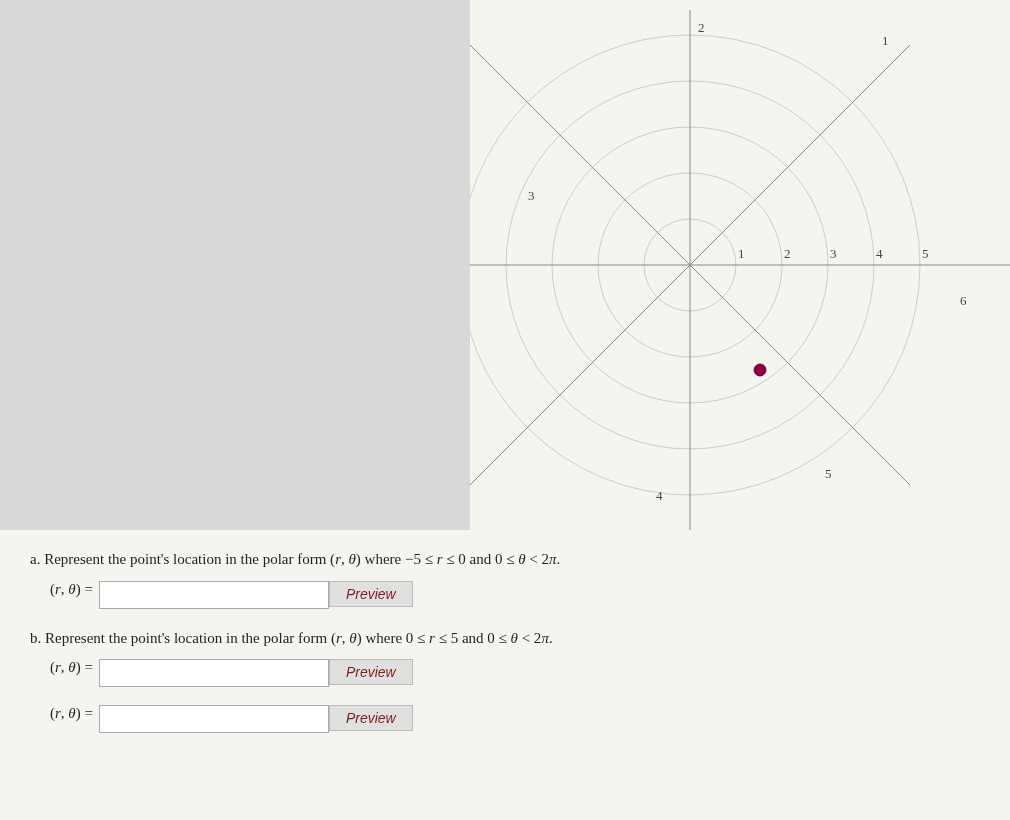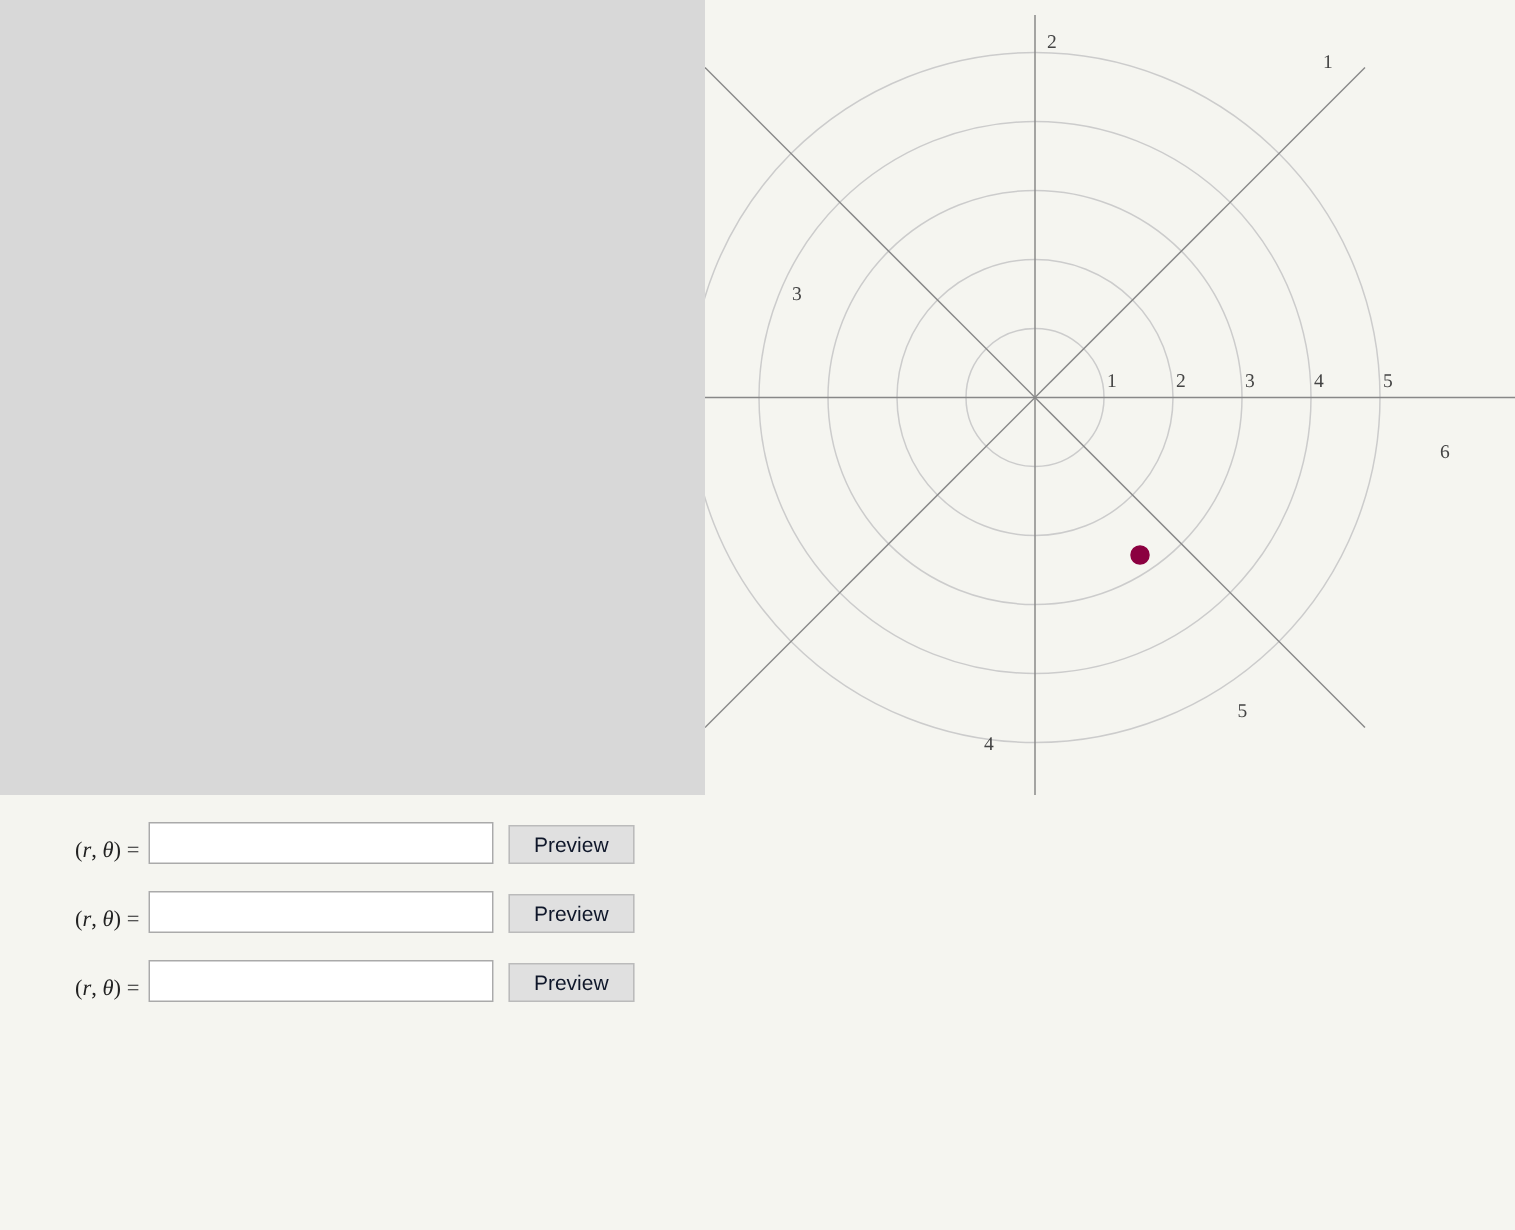--- a/index.html
+++ b/index.html
@@ -46,47 +46,47 @@
       flex: 1;
     }
     .problem-line {
       font-size: 15px;
       color: #222;
       margin-bottom: 10px;
       line-height: 1.5;
     }
     .answer-row {
       display: flex;
-      align-items: flex-end;
+      align-items: flex-start;
       margin-bottom: 18px;
       margin-left: 20px;
     }
     .answer-label {
       font-size: 15px;
       color: #222;
       margin-right: 6px;
       white-space: nowrap;
     }
     .answer-input {
       width: 230px;
       height: 28px;
       border: 1px solid #aaa;
       background: #fff;
       font-size: 14px;
       padding: 0 6px;
       outline: none;
     }
     .preview-btn {
-      margin-left: 10px;
       padding: 4px 16px;
       background: #e0e0e0;
       border: 1px solid #bbb;
       font-size: 14px;
       cursor: pointer;
-      color: #0f172a;
+      color: #7f1d1d;
+      font-style: italic;
     }
   </style>
 </head>
 <body>
 
 <div class="main-container">
   <div class="top-section">
     <div class="left-panel"></div>
     <div class="polar-graph-container">
       <svg width="540" height="530" xmlns="http://www.w3.org/2000/svg">
@@ -130,26 +130,32 @@
         <text x="355" y="478" font-size="13" fill="#444" font-family="Times New Roman">5</text>
 
         <circle cx="290" cy="370" r="6" fill="#8B0040" stroke="#8B0040"></circle>
 
       </svg>
     </div>
   </div>
 
   <div class="bottom-section">
 
+    <div class="problem-line">
+      a. Represent the point's location in the polar form (<i>r</i>, <i>θ</i>) where −5 ≤ <i>r</i> ≤ 0 and 0 ≤ <i>θ</i> &lt; 2<i>π</i>.
+    </div>
     <div class="answer-row">
       <span class="answer-label">(<i>r</i>, <i>θ</i>) =</span>
       <input class="answer-input" type="text" value="" style="">
       <button class="preview-btn">Preview</button>
     </div>
 
+    <div class="problem-line">
+      b. Represent the point's location in the polar form (<i>r</i>, <i>θ</i>) where 0 ≤ <i>r</i> ≤ 5 and 0 ≤ <i>θ</i> &lt; 2<i>π</i>.
+    </div>
     <div class="answer-row">
       <span class="answer-label">(<i>r</i>, <i>θ</i>) =</span>
       <input class="answer-input" type="text" value="" style="">
       <button class="preview-btn">Preview</button>
     </div>
 
     <div class="answer-row">
       <span class="answer-label">(<i>r</i>, <i>θ</i>) =</span>
       <input class="answer-input" type="text" value="" style="">
       <button class="preview-btn">Preview</button>

